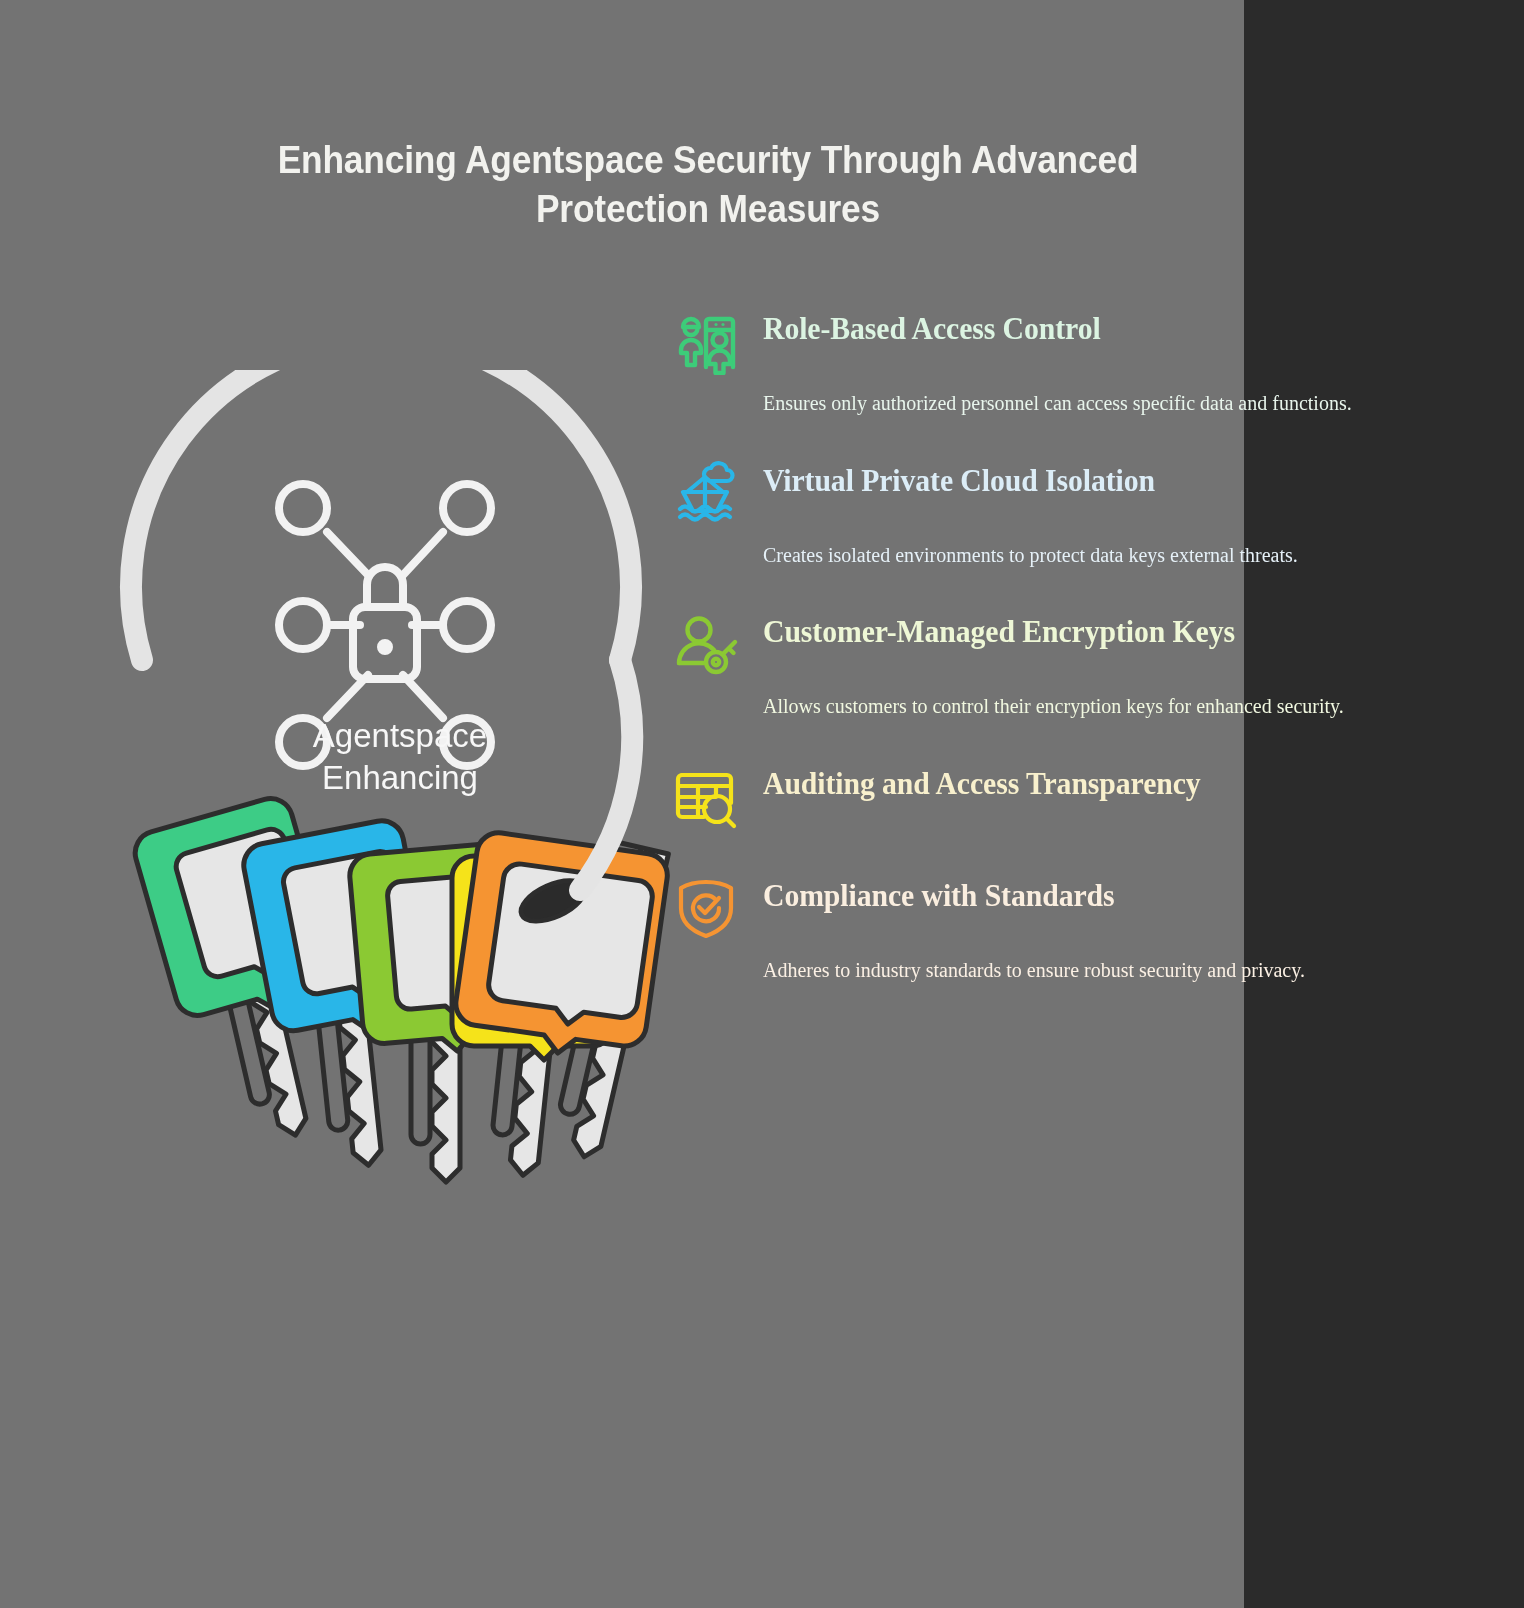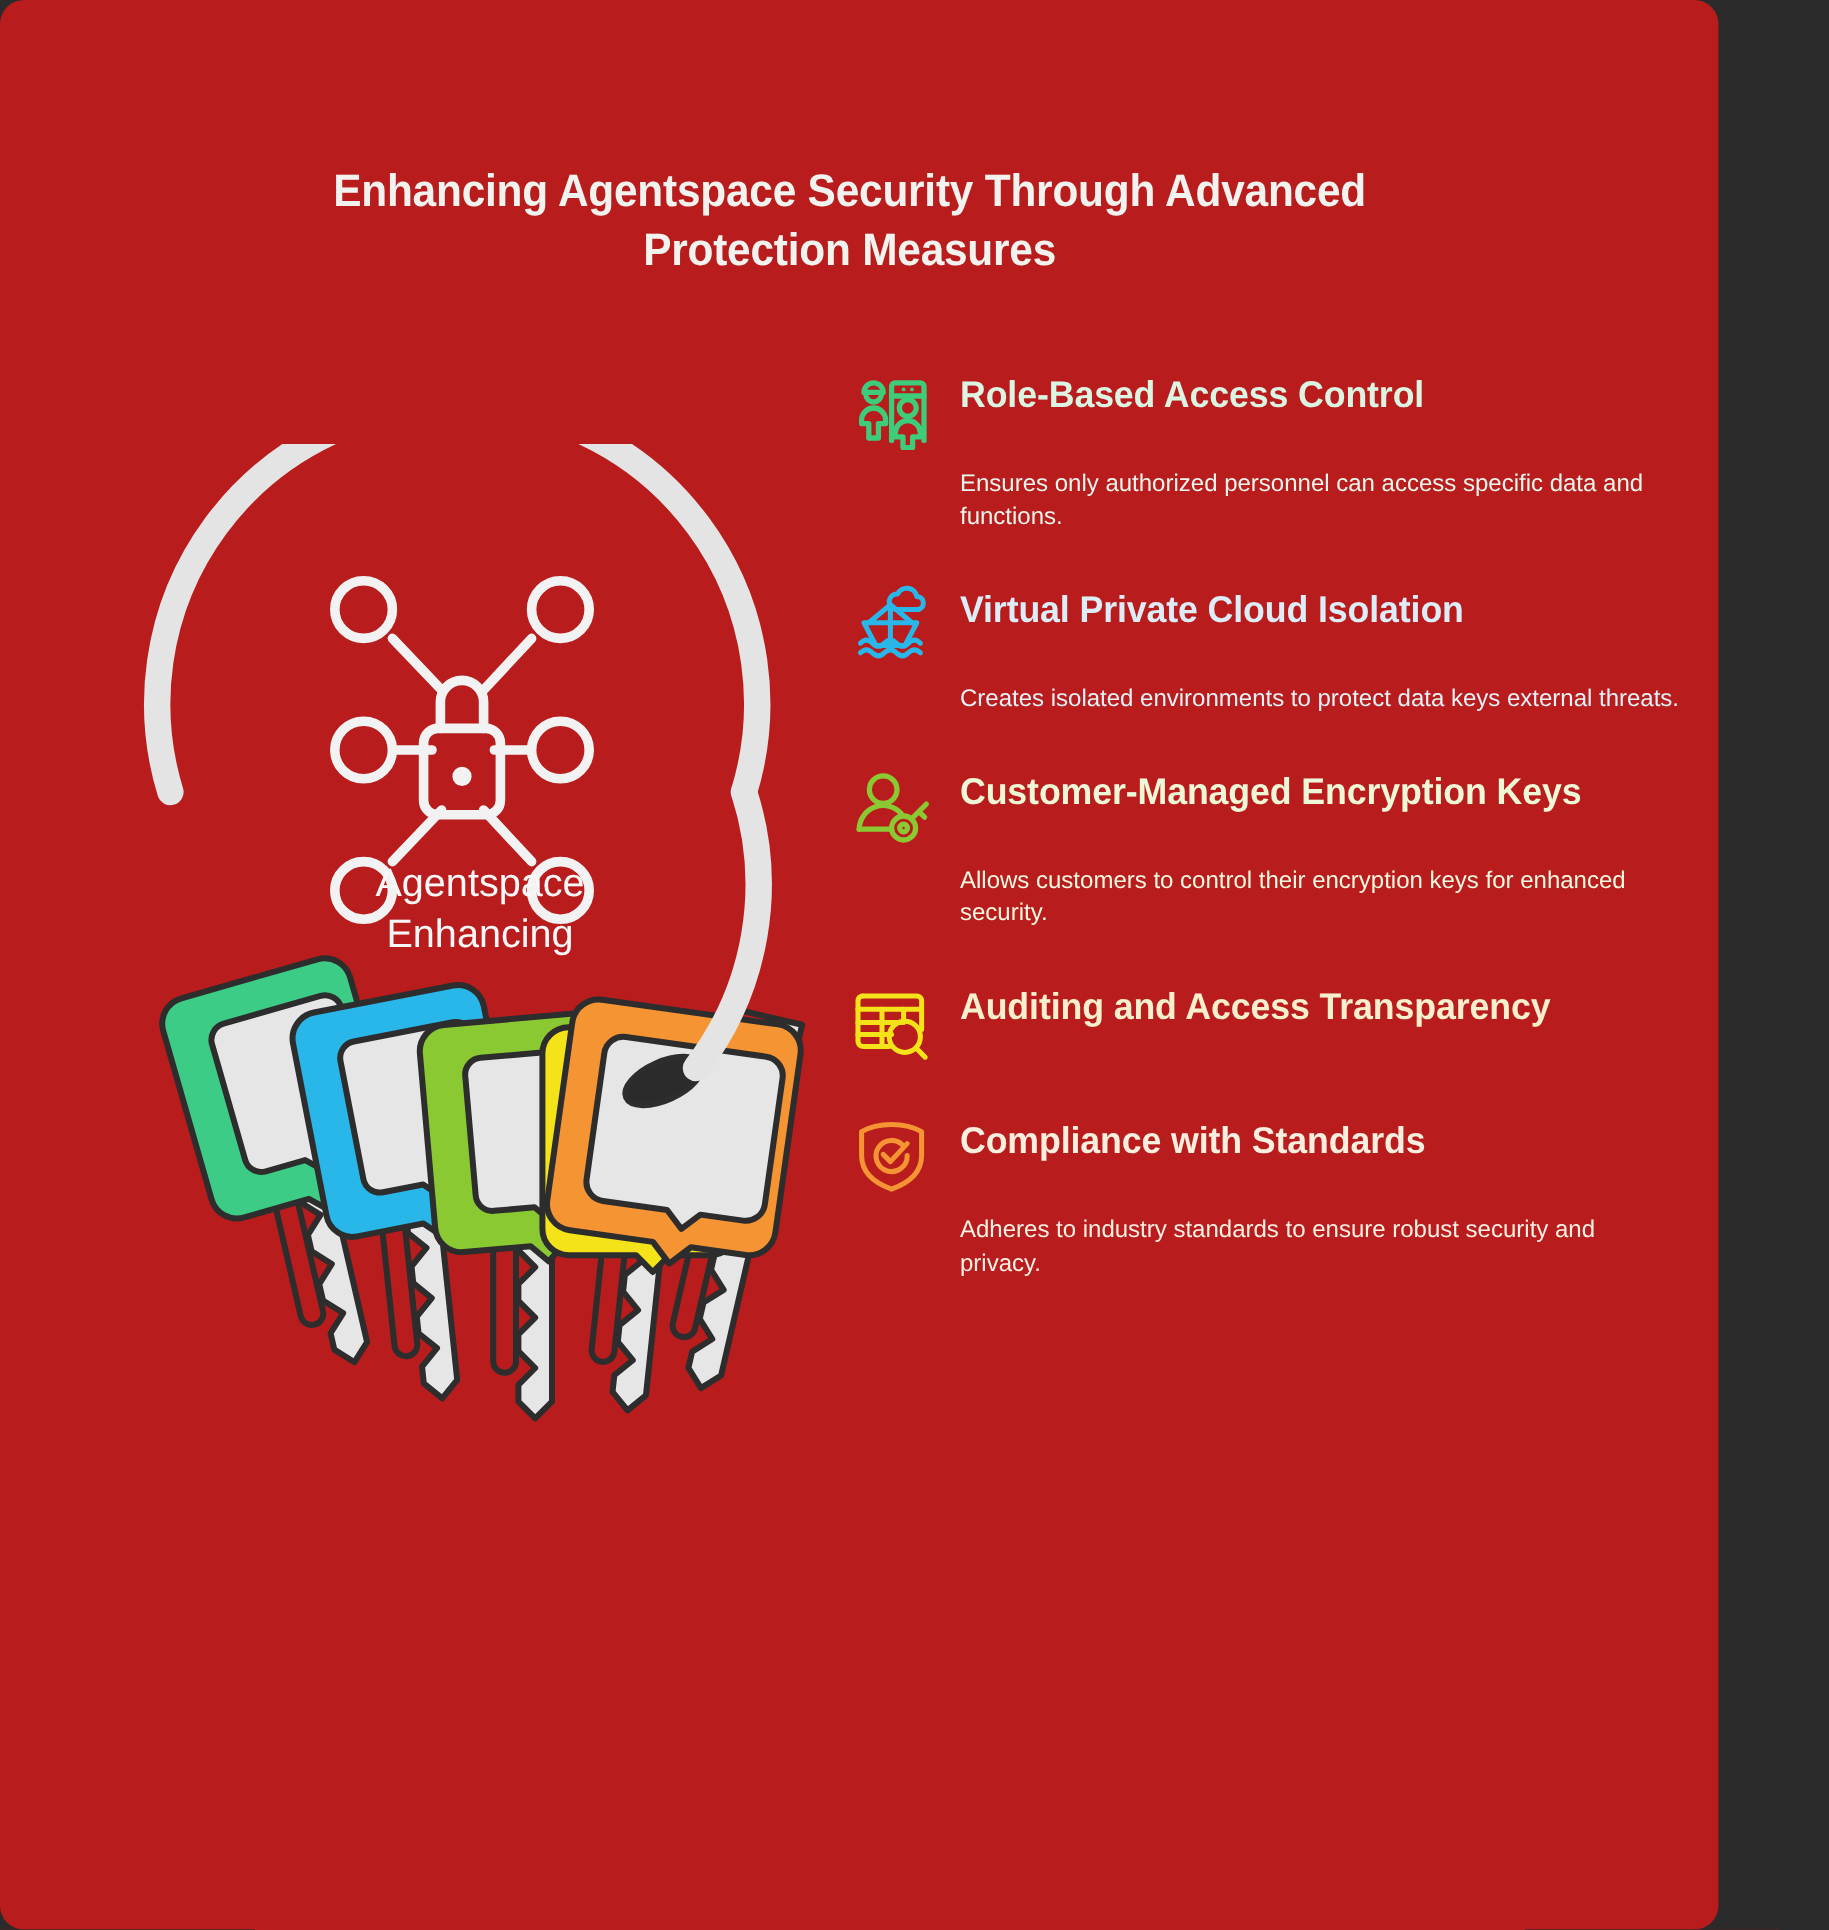--- a/index.html
+++ b/index.html
@@ -8,24 +8,23 @@
   html, body {
     width: 1524px;
     height: 1608px;
     background: #2b2b2b;
     font-family: "Liberation Sans", sans-serif;
     overflow: hidden;
   }
 
   #canvas {
     position: relative;
-    width: 1432px;
+    width: 1244px;
     height: 1608px;
-    background: #b91c1c;
-    border-radius: 20px;
+    background: #737373;
   }
 
   
   .title {
     position: absolute;
     left: 180px;
     top: 136px;
     width: 1056px;
     text-align: center;
     color: #f2f2ee;
@@ -56,23 +55,24 @@
     color: #f7f7f7;
     font-size: 33px;
     font-weight: normal;
     line-height: 1.28;
     pointer-events: none;
   }
 
   
   .list {
     position: absolute;
-    left: 706px;
+    left: 669px;
     top: 300px;
     width: 760px;
+    font-family: Liberation Serif, serif;
   }
 
   .item {
     position: relative;
     margin-bottom: 34px;
   }
   .item:last-child { margin-bottom: 0; }
 
   .item-head {
     display: flex;

